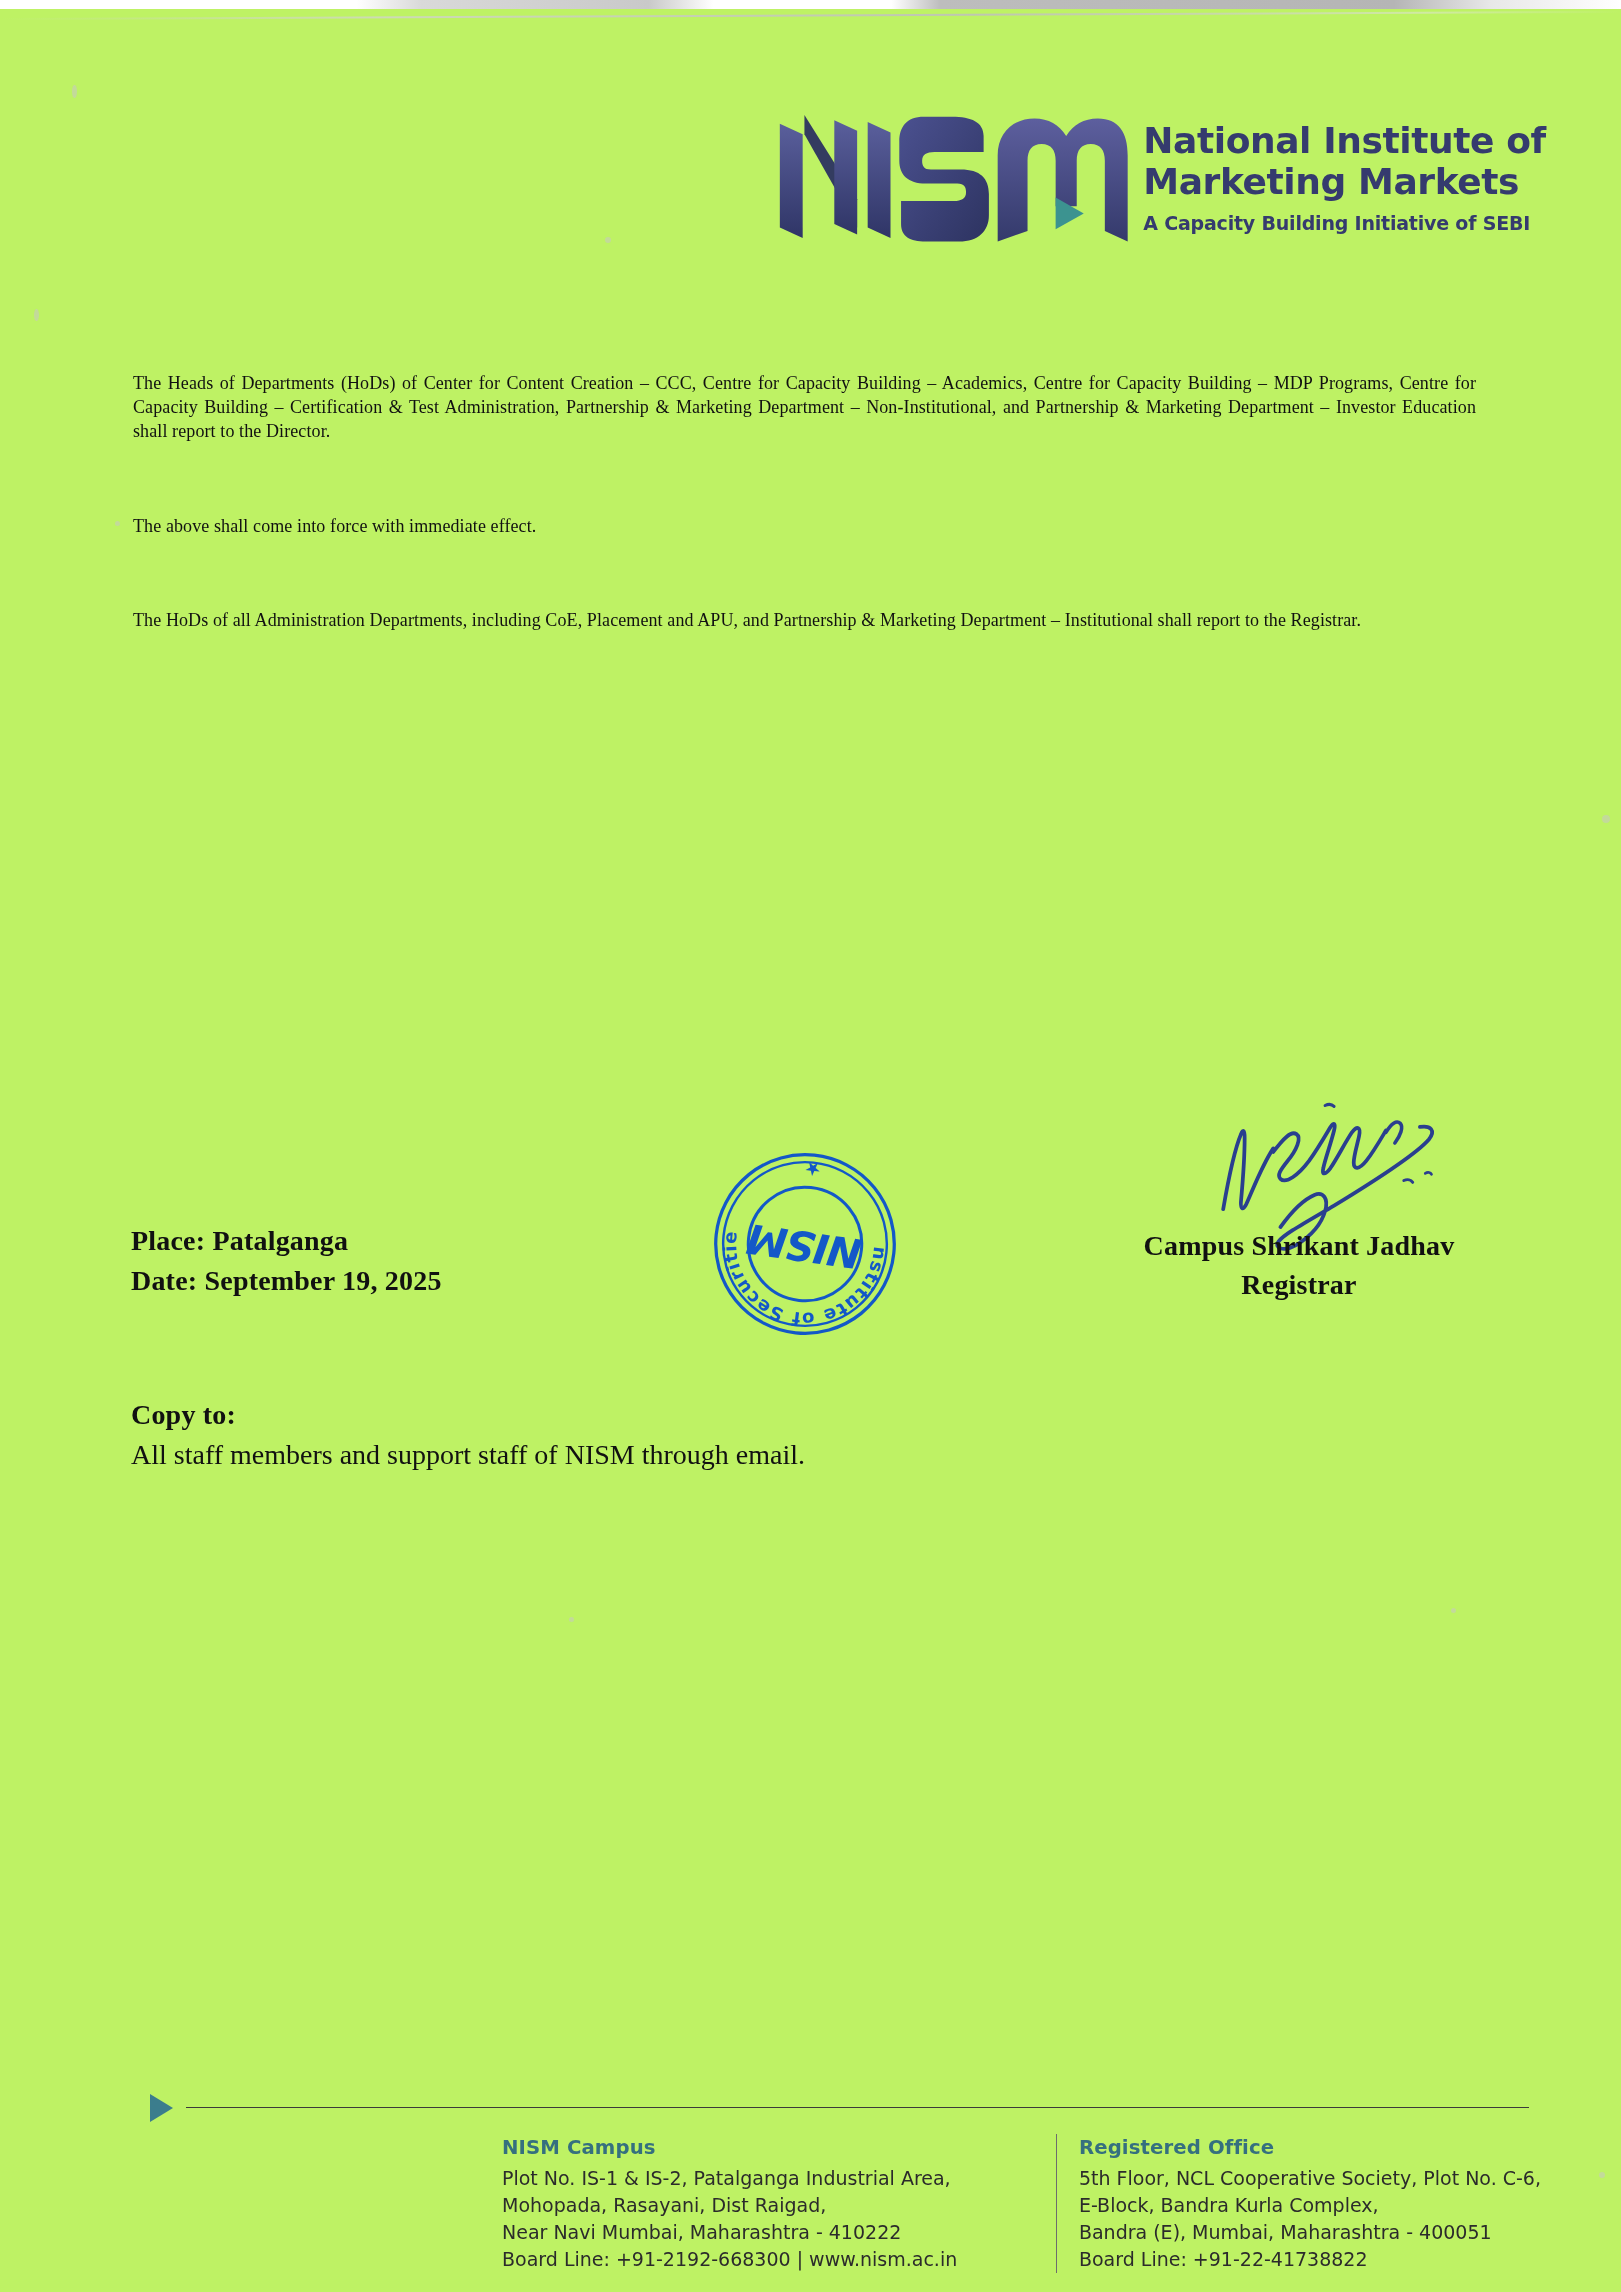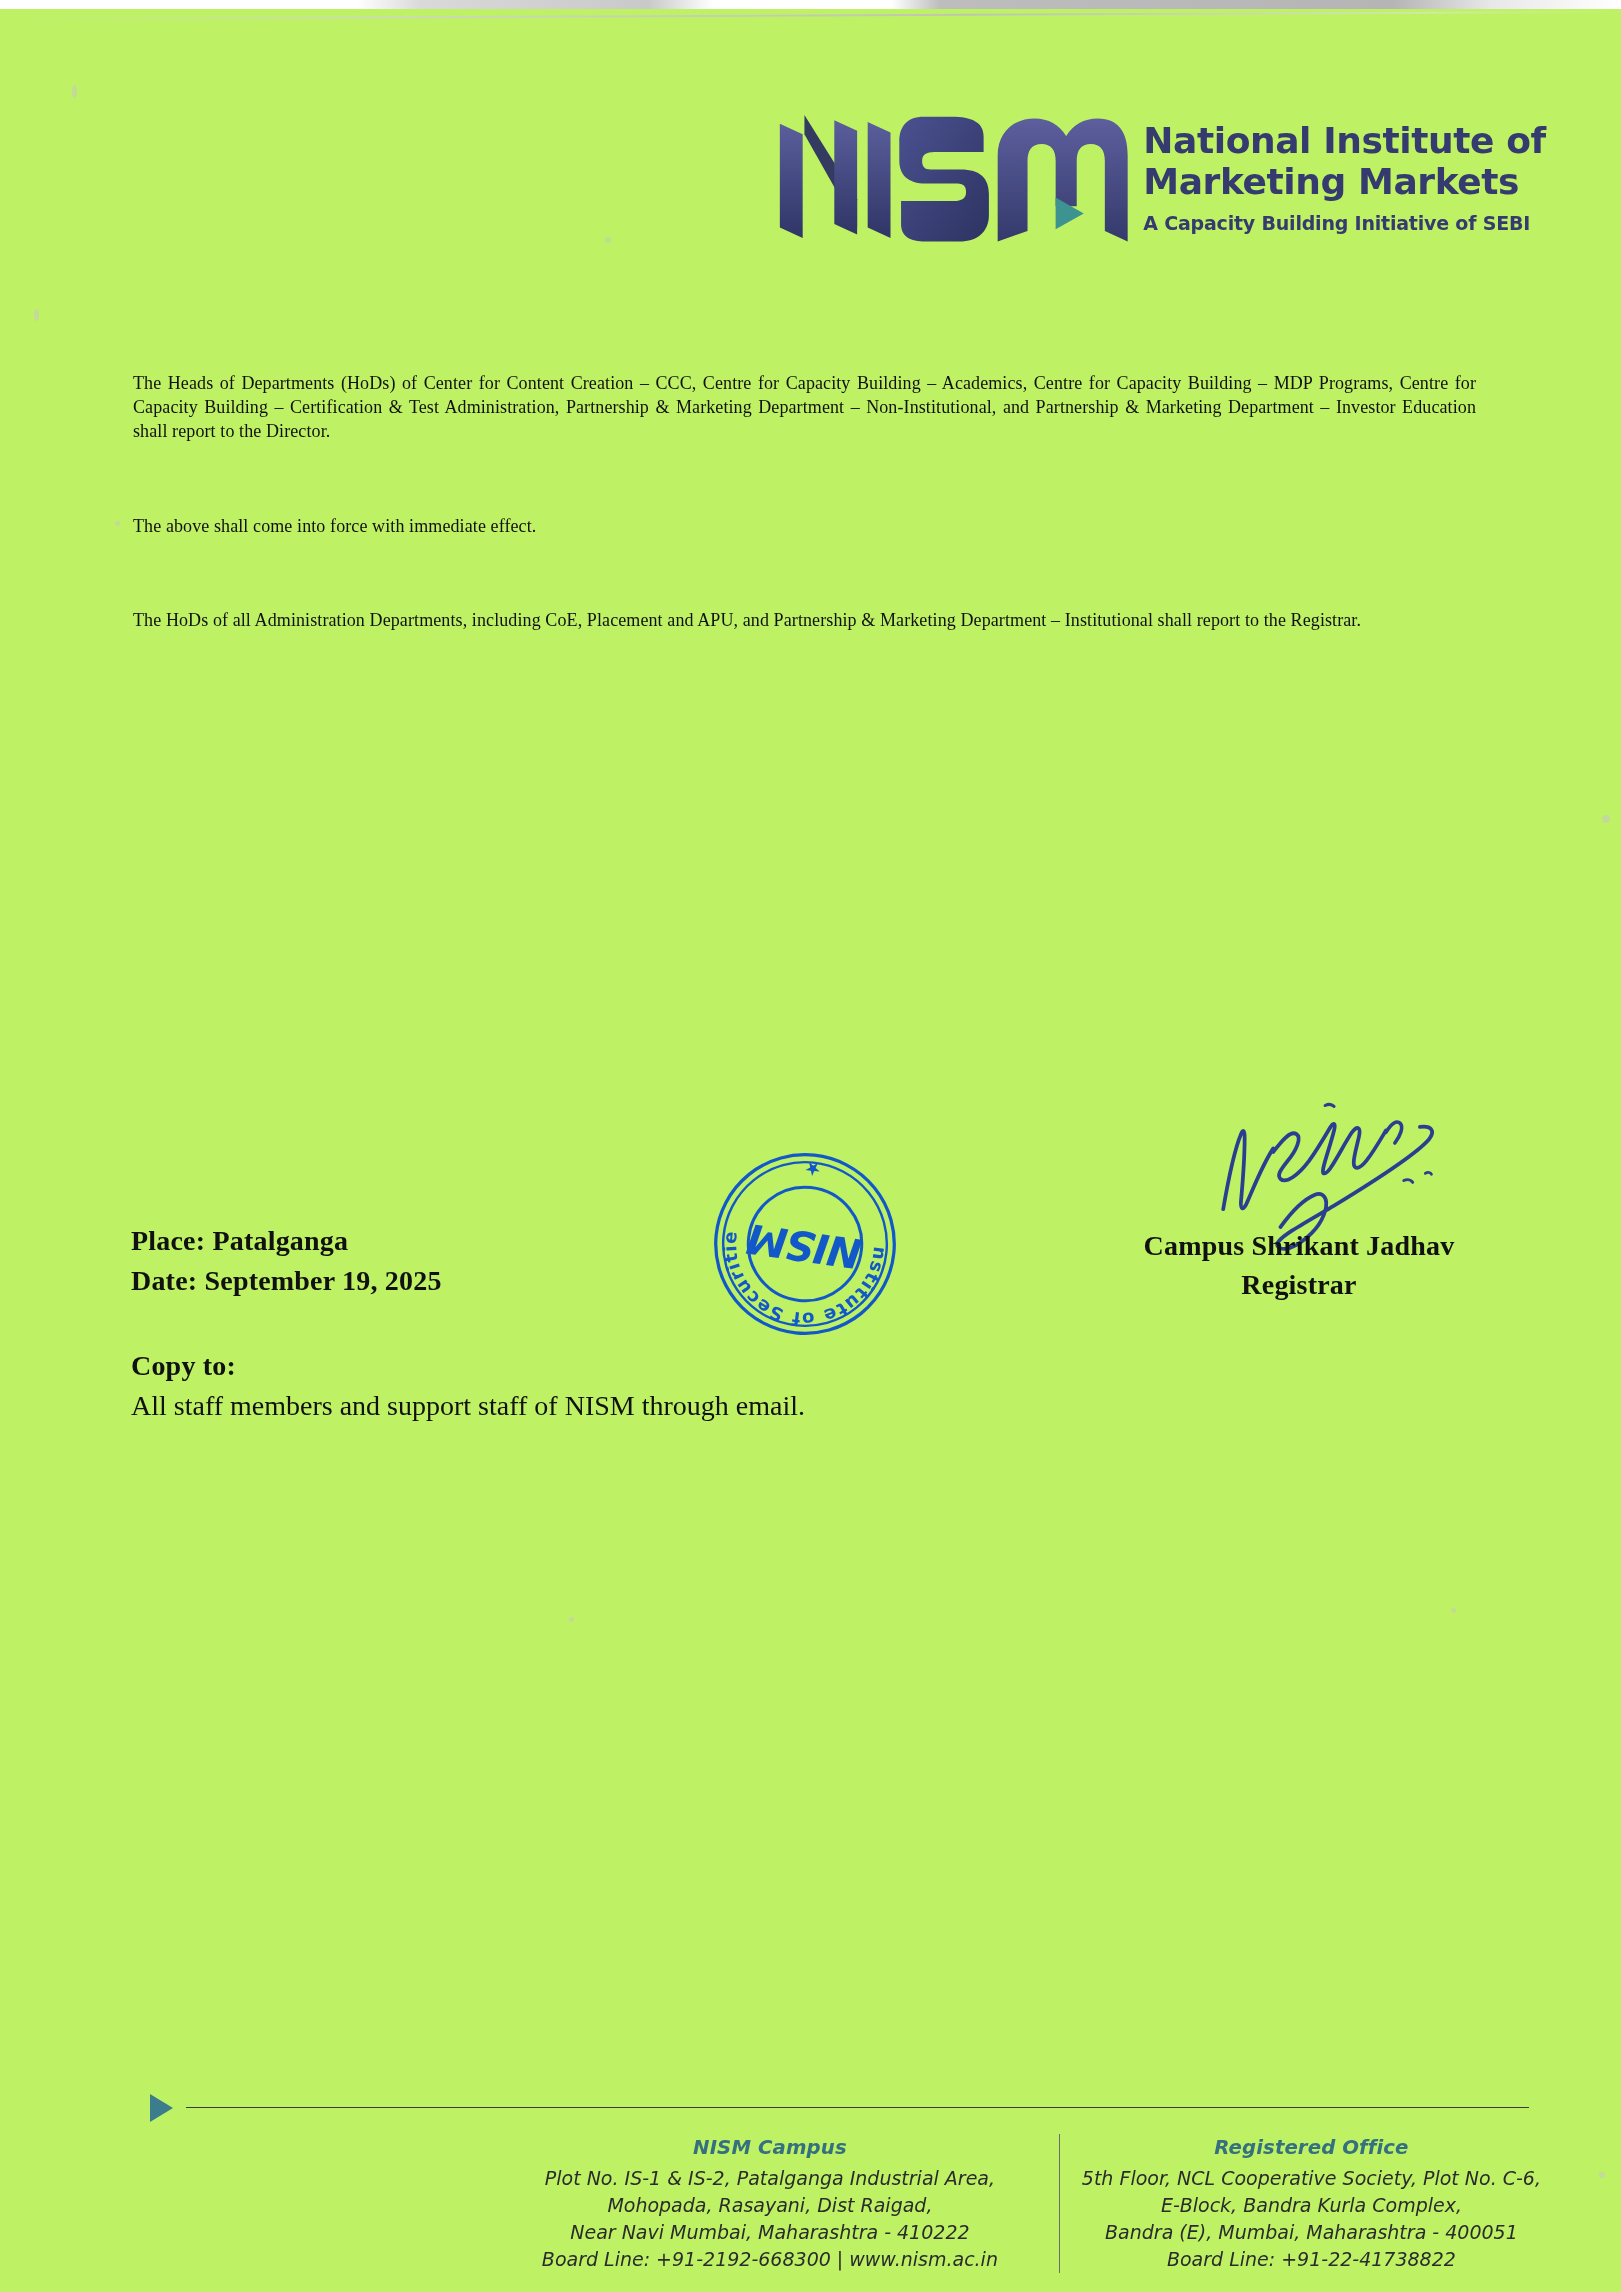--- a/index.html
+++ b/index.html
@@ -131,21 +131,21 @@
     left: 712px;
     top: 1151px;
     width: 186px;
     height: 186px;
   }
 
   
   .copyto {
     position: absolute;
     left: 131px;
-    top: 1346px;
+    top: 1395px;
     font-size: 28px;
     line-height: 1.44;
   }
   .copyto .ct-head { font-weight: 700; letter-spacing: 0.2px; }
 
   
   .footer-rule-wrap {
     position: absolute;
     left: 150px;
     top: 2096px;
@@ -171,24 +171,23 @@
   .footer {
     position: absolute;
     left: 502px;
     top: 2134px;
     width: 1039px;
     display: flex;
     font-family: "DejaVu Sans", "Liberation Sans", sans-serif;
     color: #2b2b2b;
   }
   .fcol {
-    text-align: center;
+    text-align: left;
     font-size: 19px;
     line-height: 1.42;
-    font-style: italic;
   }
   .fcol.left  { width: 546px; padding-right: 21.5px; }
   .fcol.right { width: 466px; padding-left: 21.5px; border-left: 1.8px solid #6d6d6d; }
   .fhead {
     color: #35707f;
     font-weight: 700;
     font-size: 19.7px;
     margin-bottom: 2.7px;
     letter-spacing: 0.1px;
   }

